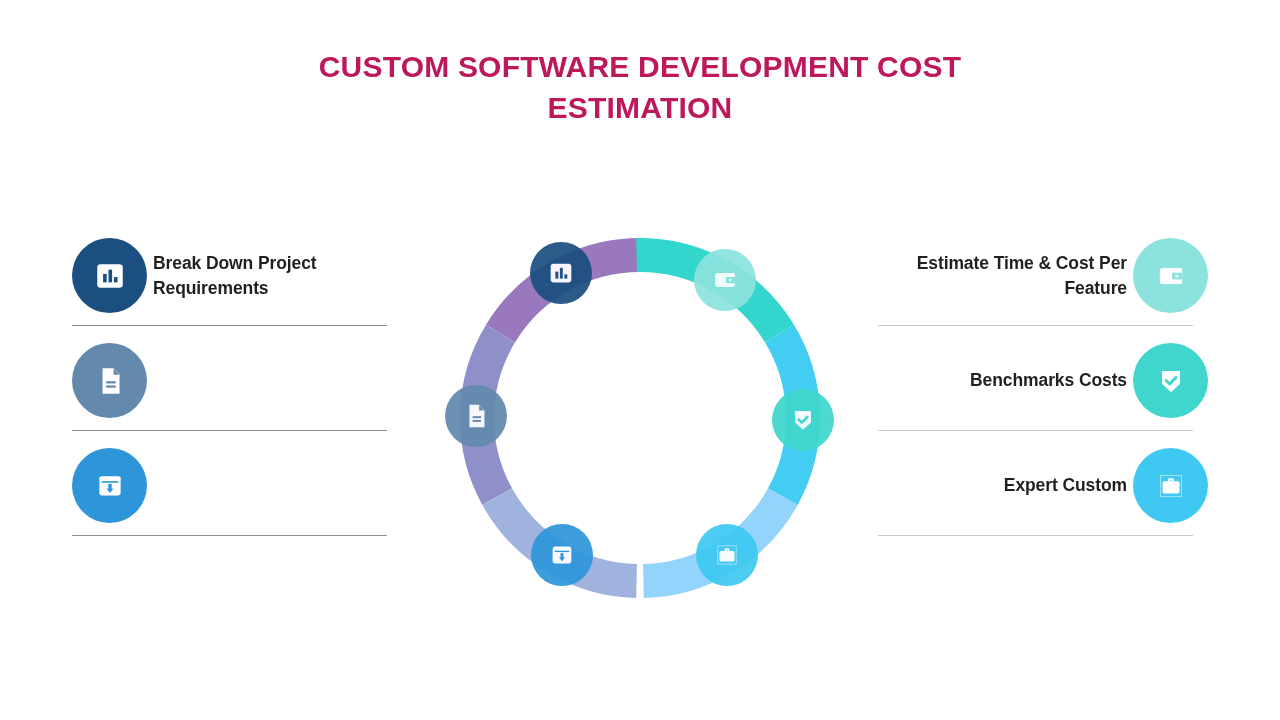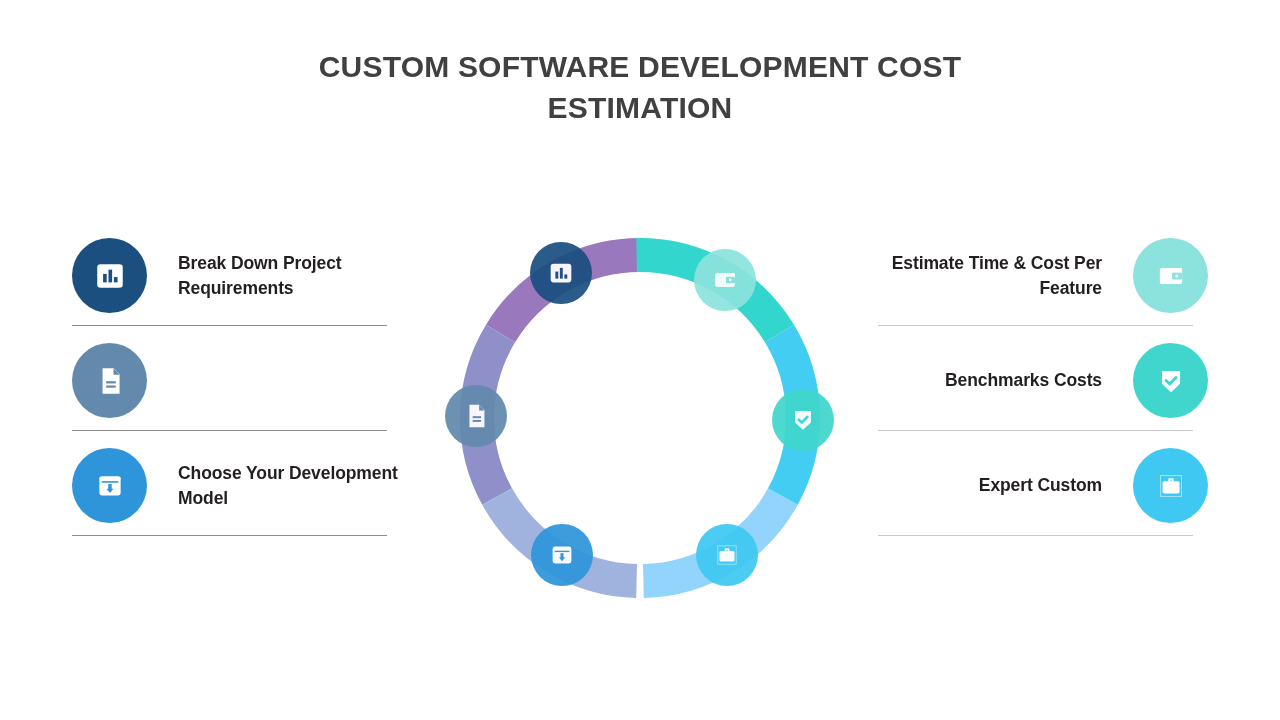--- a/index.html
+++ b/index.html
@@ -19,42 +19,42 @@
   .title {
     position: absolute;
     left: 240px;
     top: 46px;
     width: 800px;
     text-align: center;
     font-size: 30px;
     font-weight: bold;
     line-height: 1.37;
     letter-spacing: 0.2px;
-    color: #404040;
+    color: #be185d;
     text-transform: uppercase;
   }
 
   
   .col {
     position: absolute;
     top: 233px;
     width: 330px;
   }
   .col-left  { left: 72px;  }
   .col-right { left: 878px; }
 
   .row {
     position: relative;
     height: 105px;
   }
   .row-inner {
     display: flex;
     align-items: center;
     height: 85px;
-    gap: 31px;
+    gap: 6px;
   }
   .col-right .row-inner {
     flex-direction: row-reverse;
     justify-content: flex-start;
   }
 
   .badge {
     width: 75px;
     height: 75px;
     min-width: 75px;
@@ -154,21 +154,20 @@
         <span>
           <svg width="34" height="34" viewBox="0 0 32 32">
             <rect x="6" y="7" width="20" height="18" rx="2.6" fill="#ffffff"></rect>
             <rect x="6" y="7" width="20" height="3.4" rx="1.6" fill="#ffffff"></rect>
             <rect x="8.2" y="11.4" width="15.6" height="1.5" fill="#2f95da"></rect>
             <path d="M16 14.3v4.2h3.3L16 22.6 12.7 18.5H16z" fill="#2f95da"></path>
             <rect x="14.4" y="14" width="3.2" height="5.4" fill="#2f95da"></rect>
           </svg>
         </span>
       </div>
-      <div class="row-label">Choose Your Development Model</div>
     </div>
     <div class="divider"></div>
   </div>
 
 </div>
 
 <div class="col col-right">
 
   <div class="row">
     <div class="row-inner">

